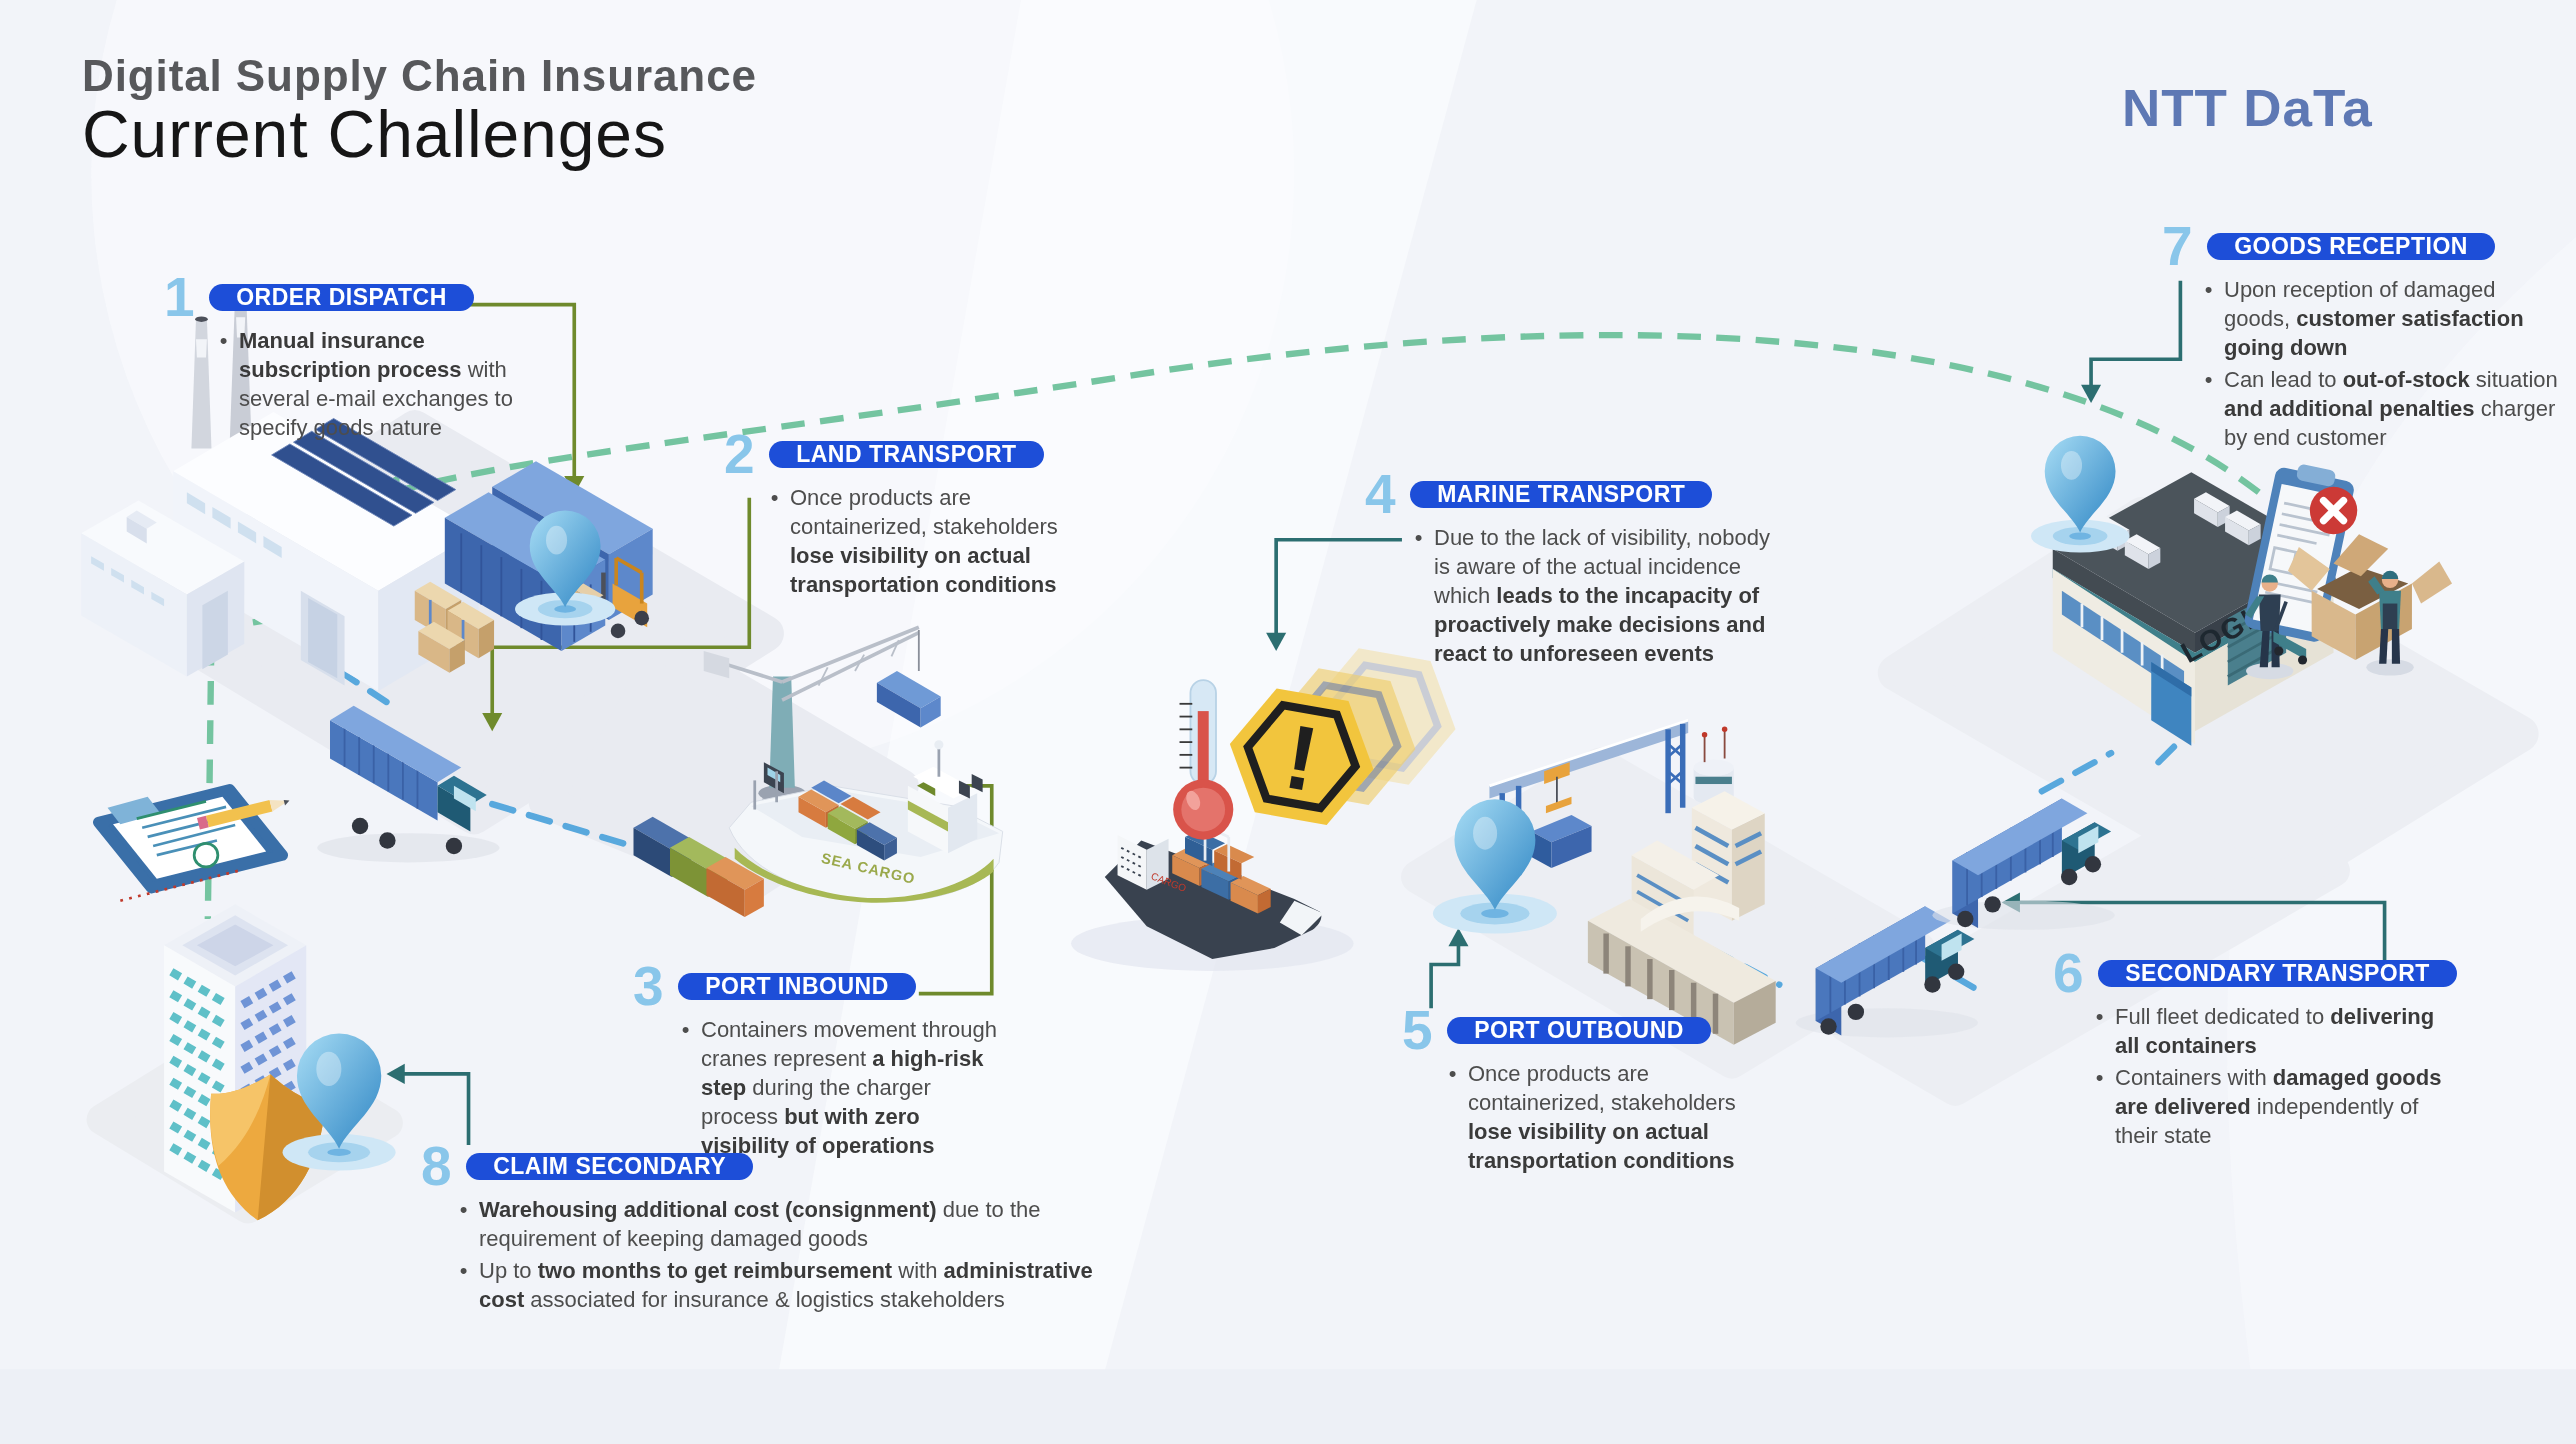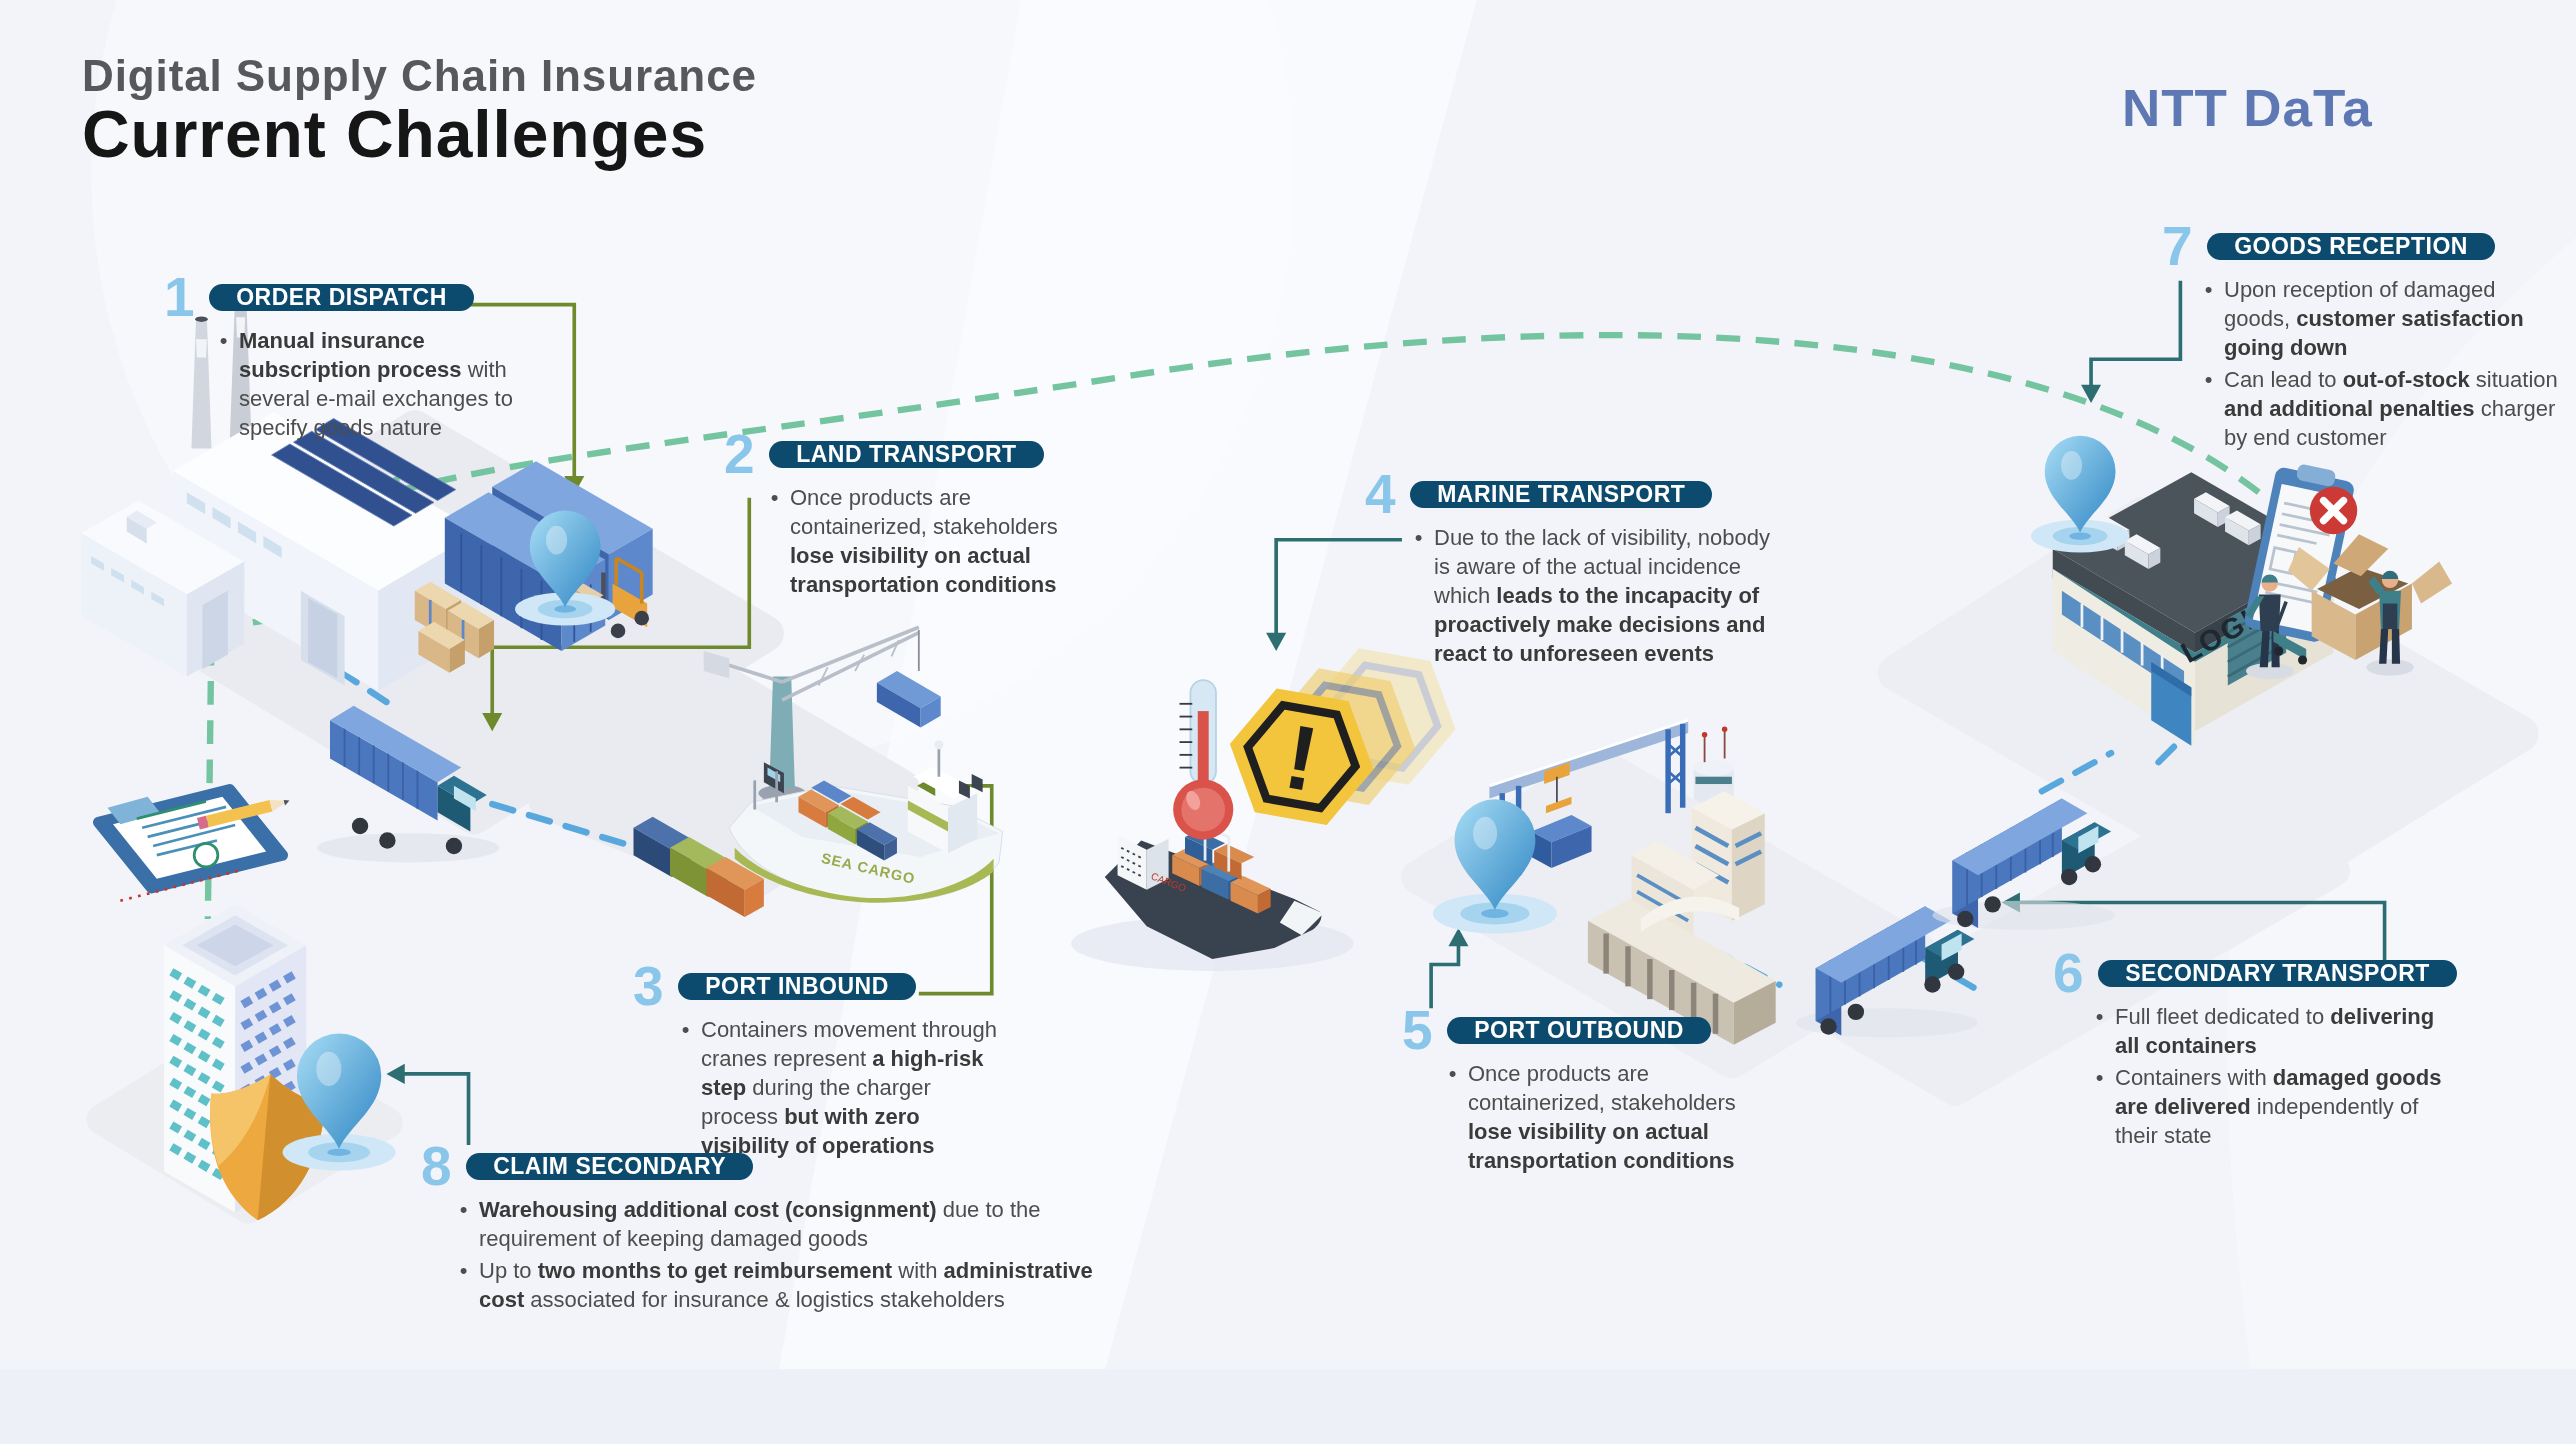--- a/index.html
+++ b/index.html
@@ -3,30 +3,30 @@
 <meta charset="utf-8">
 <style>
   html,body{margin:0;padding:0;background:#e8eaef;}
   .canvas{
     position:relative;width:2576px;height:1445px;overflow:hidden;
     background:#f2f4f9;font-family:"Liberation Sans",sans-serif;
   }
   .art{position:absolute;left:0;top:0;width:2576px;height:1445px;}
   .page-title{position:absolute;left:82px;top:53px;line-height:1.06;}
   .page-title .t1{font-size:44px;font-weight:bold;color:#57585B;letter-spacing:0.9px;}
-  .page-title .t2{font-size:66px;font-weight:bold;color:#161616;letter-spacing:0.9px;}
+  .page-title .t2{font-size:66px;font-weight:normal;color:#161616;letter-spacing:0.9px;}
   .brand-logo{
     position:absolute;left:2122px;top:78px;font-size:53px;font-weight:800;
     color:#5E78B4;letter-spacing:0.9px;transform:scaleY(.96);white-space:nowrap;
   }
   .step{position:absolute;}
   .step-head{display:flex;align-items:center;gap:14.6px;}
   .step-num{font-size:55px;font-weight:bold;color:#89C6EA;line-height:1;}
   .pill{
-    background:#0c4a6e;color:#ffffff;font-weight:bold;font-size:23px;
+    background:#1d4ed8;color:#ffffff;font-weight:bold;font-size:23px;
     letter-spacing:0.5px;padding:0 27px;border-radius:40px;white-space:nowrap;
   }
   .bullets{margin:1px 0 0 0;padding:0;list-style:none;font-size:22px;color:#4D4D4D;line-height:1.32;}
   .bullets li{position:relative;padding-left:22px;margin:0 0 2.7px 0;}
   .bullets li::before{content:"\2022";position:absolute;left:2.7px;top:0;color:#4D4D4D;}
   .bullets b{color:#3A3A3A;}
 </style>
 </head>
 <body>
 

